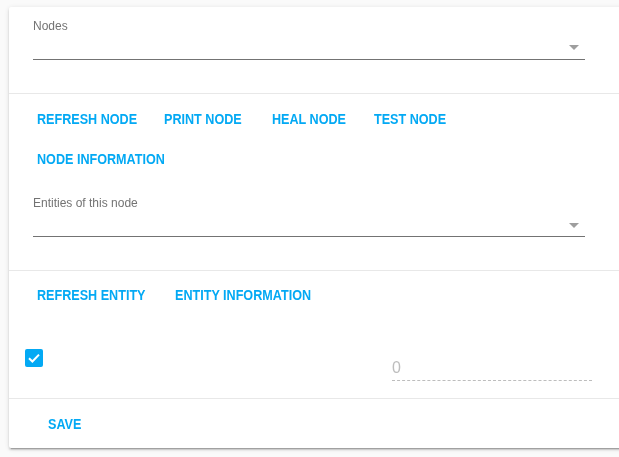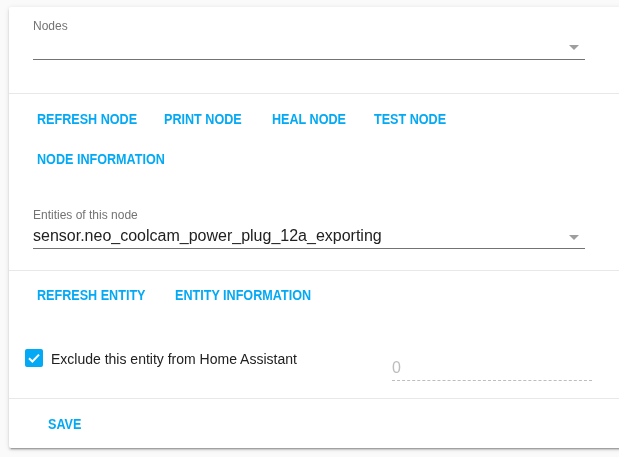--- a/index.html
+++ b/index.html
@@ -50,38 +50,36 @@
   </div>
 
   <div class="divider" style="top:86px;"></div>
 
   <span class="btn" style="left:28px;top:104px;">REFRESH NODE</span>
   <span class="btn" style="left:155px;top:104px;">PRINT NODE</span>
   <span class="btn" style="left:263px;top:104px;">HEAL NODE</span>
   <span class="btn" style="left:365px;top:104px;">TEST NODE</span>
   <span class="btn" style="left:28px;top:144px;">NODE INFORMATION</span>
 
-  <div class="field" style="top:188px;height:44px;margin-top:12px;">
+  <div class="field" style="top:188px;height:44px;">
     <span class="field-label" style="top:1px;">Entities of this node</span>
-    <span class="field-value" style="top:20px;">sensor.neo_coolcam_power_plug_12a_exporting</span>
     <span class="dd-arrow" style="top:28px;"></span>
     <div class="field-line" style="top:41px;"></div>
   </div>
 
   <div class="divider" style="top:263px;"></div>
 
   <span class="btn" style="left:28px;top:280px;">REFRESH ENTITY</span>
   <span class="btn" style="left:166px;top:280px;">ENTITY INFORMATION</span>
 
   <div class="checkbox">
     <svg width="14" height="14" viewBox="0 0 14 14">
       <path d="M2 7.2 L5.4 10.5 L12 3.6" stroke="#fff" stroke-width="2" fill="none"></path>
     </svg>
   </div>
-  <span class="check-label">Exclude this entity from Home Assistant</span>
 
   <span class="poll-value">0</span>
   <div class="poll-line"></div>
 
   <div class="divider" style="top:391px;"></div>
 
   <span class="btn" style="left:39px;top:409px;">SAVE</span>
 </div>
 
 </body></html>

